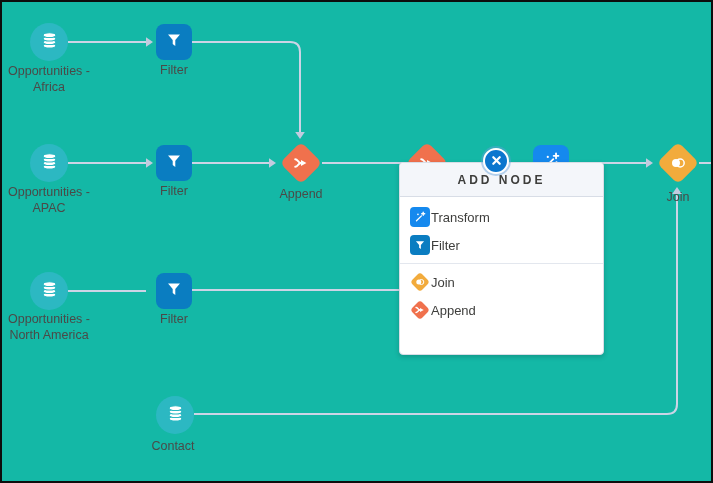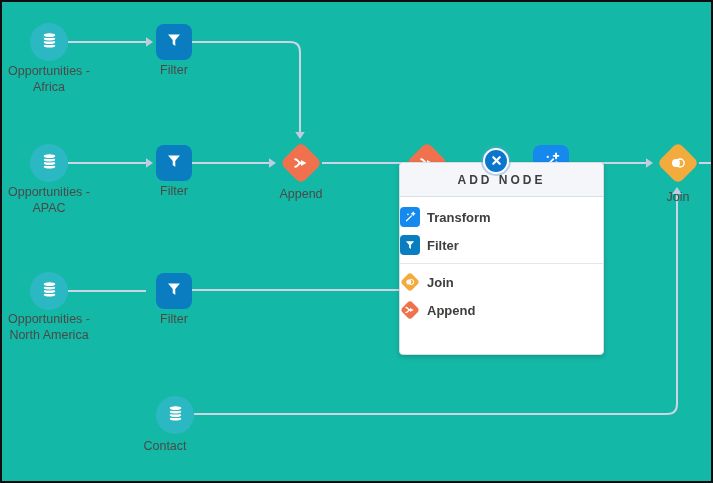--- a/index.html
+++ b/index.html
@@ -12,21 +12,21 @@
   .dm{width:30px;height:30px;border-radius:6px;transform:rotate(45deg);}
   .dm.append{background:#F0714D;}
   .dm.join{background:#F2AB3C;}
   .dm > .unrot{transform:rotate(-45deg);display:flex;align-items:center;justify-content:center;width:100%;height:100%;}
   .nlabel{position:absolute;width:150px;text-align:center;font-size:12.5px;line-height:16px;color:#4a4a48;z-index:2;}
   
   .popup{position:absolute;left:397px;top:160px;width:205px;height:193px;background:#fff;border:1px solid #d8dde6;border-radius:4px;box-shadow:0 2px 5px rgba(0,0,0,.18);z-index:3;box-sizing:border-box;}
   .popup-header{height:33px;background:#f4f6fa;border-bottom:1px solid #d8dde6;border-radius:4px 4px 0 0;display:flex;align-items:center;justify-content:center;}
   .popup-title{font-size:12px;font-weight:600;letter-spacing:3px;color:#3e3e3c;}
   .menu{padding:6px 0 0 0;}
-  .menu-item{height:28px;display:flex;align-items:center;padding:0 0;gap:7px;cursor:pointer;font-weight:bold;}
+  .menu-item{height:28px;display:flex;align-items:center;padding:0 10px;gap:1px;cursor:pointer;}
   .menu-item .mlabel{font-size:13px;color:#3e3e3c;}
   .mi-sq{width:20px;height:20px;border-radius:4px;display:flex;align-items:center;justify-content:center;flex:0 0 auto;}
   .mi-dmbox{width:20px;height:20px;display:flex;align-items:center;justify-content:center;flex:0 0 auto;}
   .mi-dm{width:14px;height:14px;border-radius:3.5px;transform:rotate(45deg);display:flex;align-items:center;justify-content:center;}
   .mi-dm > span{transform:rotate(-45deg);display:flex;}
   .menu-divider{border:none;border-top:1px solid #e3e7ee;margin:4px 0;}
   
   .close-btn{position:absolute;left:481px;top:146px;width:22px;height:22px;border-radius:50%;background:#0B76CE;border:2px solid #fff;box-shadow:0 0 0 2px rgba(100,160,220,.45);z-index:4;display:flex;align-items:center;justify-content:center;cursor:pointer;}
 </style>
 </head>
@@ -182,21 +182,21 @@
   <div class="node-icon ds" style="left:154px;top:394px">
     <span><svg width="23" height="23" viewBox="0 0 24 24">
           <g fill="#fff" stroke="#2CB8C2" stroke-width="1.1">
             <ellipse cx="12" cy="17.5" rx="6.6" ry="2.4"></ellipse>
             <ellipse cx="12" cy="13.8" rx="6.6" ry="2.4"></ellipse>
             <ellipse cx="12" cy="10.1" rx="6.6" ry="2.4"></ellipse>
             <ellipse cx="12" cy="6.4" rx="6.6" ry="2.4"></ellipse>
           </g>
         </svg></span>
   </div>
-  <div class="nlabel" style="left:88px;top:436px">
+  <div class="nlabel" style="left:96px;top:436px">
     <div>Contact</div>
   </div>
 
   <div class="popup">
     <div class="popup-header">
       <span class="popup-title">ADD NODE</span>
     </div>
     <div class="menu">
       <div class="menu-item">
         <span class="mi-sq" style="background:#1589EE">

